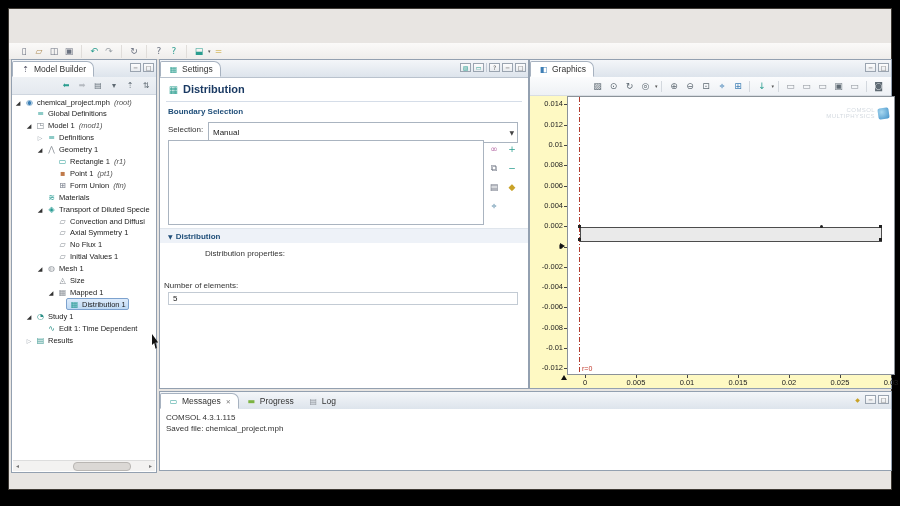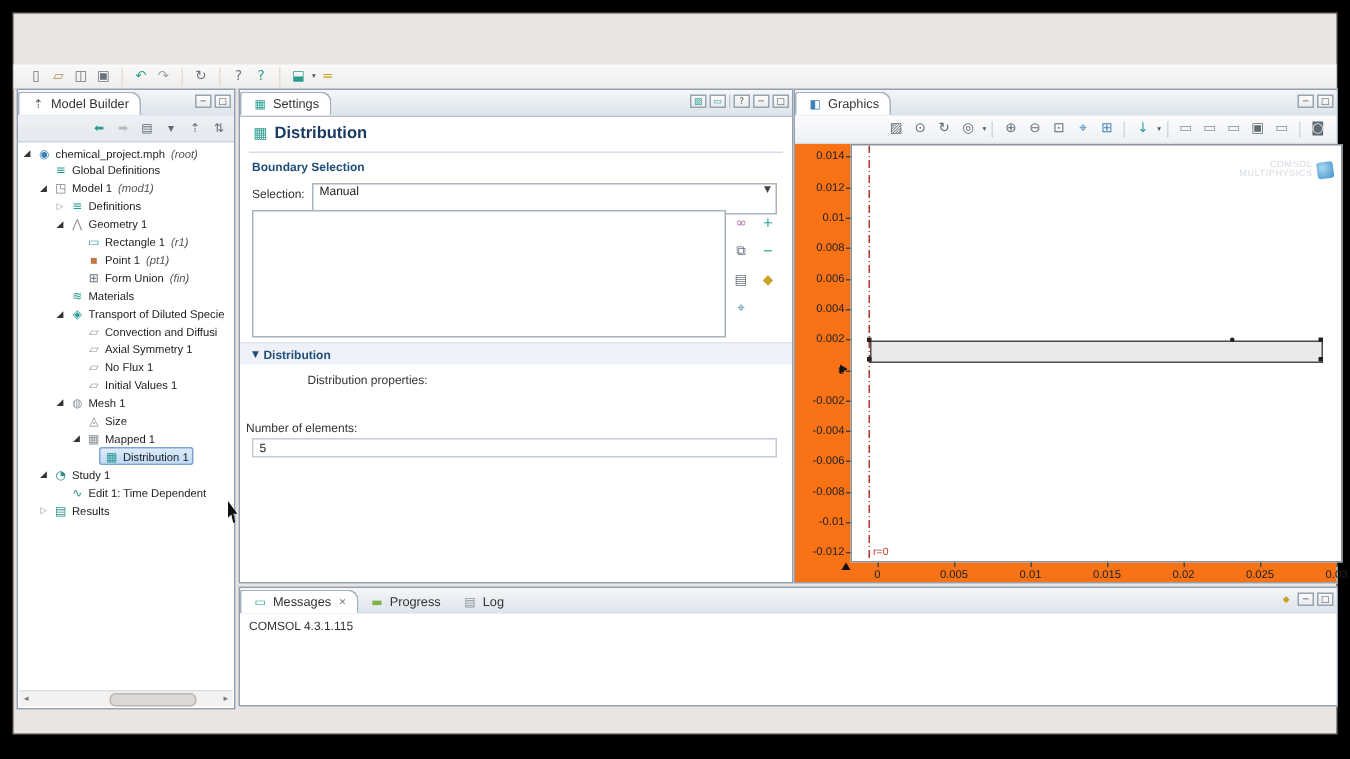--- a/index.html
+++ b/index.html
@@ -56,38 +56,38 @@
   .hthumb{position:absolute;left:42%;width:56px;top:1px;height:7px;background:#dbd8d5;
           border:1px solid #b9b6b3;border-radius:4px;}
   .harr{position:absolute;top:0;width:9px;height:9px;font:6px/9px "DejaVu Sans",sans-serif;text-align:center;color:#777;}
   
   .stitle{position:absolute;left:8px;top:23px;display:flex;align-items:center;gap:4px;
           font-size:11px;font-weight:bold;color:#1a3a63;}
   .sdiv{position:absolute;left:6px;right:6px;top:41px;height:1px;background:#d5dde8;}
   .sechdr{position:absolute;font-size:8px;font-weight:bold;color:#1f4e79;}
   .slbl{position:absolute;font-size:8px;color:#333;}
   .combo{position:absolute;height:21px;border:1px solid #aab4c0;background:#fff;font-size:8px;color:#222;
-         display:flex;padding:0 4px;box-sizing:border-box;}
+         display:flex;align-items:center;padding:0 4px;box-sizing:border-box;}
   .combo.gray{background:linear-gradient(#f6f5f4,#e0deda);}
   .combo .dcar{position:absolute;right:3px;font:6px "DejaVu Sans",sans-serif;color:#444;}
   .listbox{position:absolute;border:1px solid #aab4c0;background:#fff;}
   .selcol{position:absolute;display:flex;flex-direction:column;gap:7px;}
   .selcol .gi{width:12px;height:12px;font-size:9px;}
   .secband{position:absolute;left:0;right:0;height:15px;background:#eef2f8;
            border-top:1px solid #dfe5ec;display:flex;align-items:center;padding-left:8px;gap:3px;box-sizing:border-box;}
   .secband .tri{font:6px "DejaVu Sans",sans-serif;color:#1f4e79;}
   .inpt{position:absolute;height:13px;border:1px solid #c3cbd4;background:#fff;font-size:8px;color:#222;
         display:flex;align-items:center;padding:0 4px;box-sizing:border-box;}
   
   .gtb{position:absolute;left:0;top:17px;right:0;height:18px;display:flex;align-items:center;
        justify-content:flex-end;gap:1px;padding-right:5px;background:linear-gradient(#fbfcfd,#eef1f5);
        border-bottom:1px solid #d8dde3;}
   .gtb .tbi{color:#5f6a73;width:15px;}
   .gsep{width:1px;height:11px;background:#d3d8de;margin:0 3px;}
-  .plotregion{position:absolute;left:0;top:36px;right:0;bottom:0;background:#f97316;}
+  .plotregion{position:absolute;left:0;top:36px;right:0;bottom:0;background:#fef9c3;}
   .canvas{position:absolute;left:37px;top:0;width:326px;height:277px;border:1px solid #8b9299;background:#fff;overflow:hidden;}
   .ylab{position:absolute;width:33px;text-align:right;font-size:7.5px;color:#222;}
   .ytick{position:absolute;left:34px;width:3px;height:1px;background:#444;}
   .xlab{position:absolute;width:34px;text-align:center;font-size:7.5px;color:#222;top:282px;}
   .xtick{position:absolute;top:279px;width:1px;height:3px;background:#444;}
   .redline{position:absolute;left:11px;top:0;bottom:0;width:1px;
            background:repeating-linear-gradient(180deg,#b23b2e 0,#b23b2e 5px,rgba(0,0,0,0) 5px,rgba(0,0,0,0) 7px,#b23b2e 7px,#b23b2e 8px,rgba(0,0,0,0) 8px,rgba(0,0,0,0) 10px);}
   .georect{position:absolute;left:12px;top:130px;width:300px;height:13px;background:#eaeaea;border:1px solid #4c4c4c;}
   .vtx{position:absolute;width:3px;height:3px;background:#222;}
   .ptmark{position:absolute;width:3px;height:3px;background:#222;border-radius:50%;}
@@ -500,19 +500,20 @@
             <span>Log</span>
           </div>
         </div>
       <span class="pbtns">
         <span class="pbtn" style="color:#c9a227;border-color:transparent;background:none;">◆</span>
         <span class="pbtn">─</span>
         <span class="pbtn">□</span>
       </span>
       <div class="msg-lines">
         <div>COMSOL 4.3.1.115</div>
+        <div>Saved file: chemical_project.mph</div>
       </div>
     </div>
 
   </div>
 
   <div class="cursor"></div>
 </div>
 
 </body></html>

